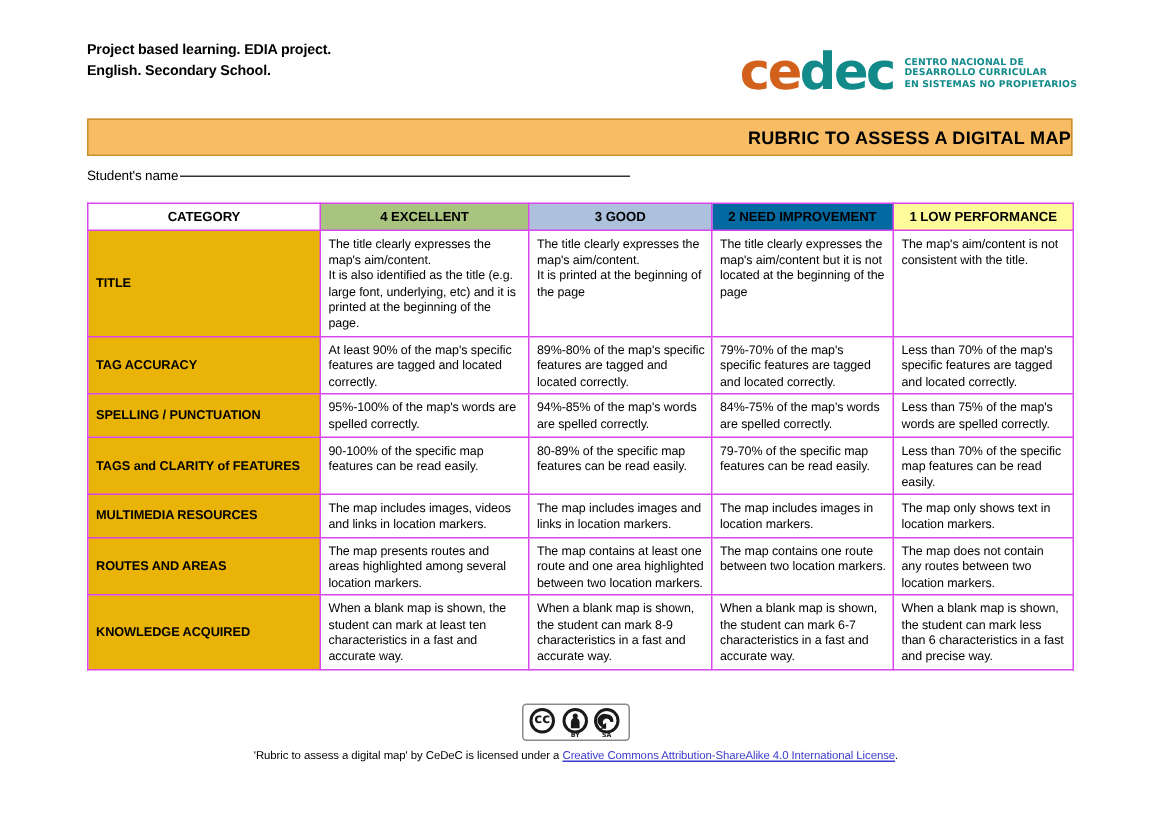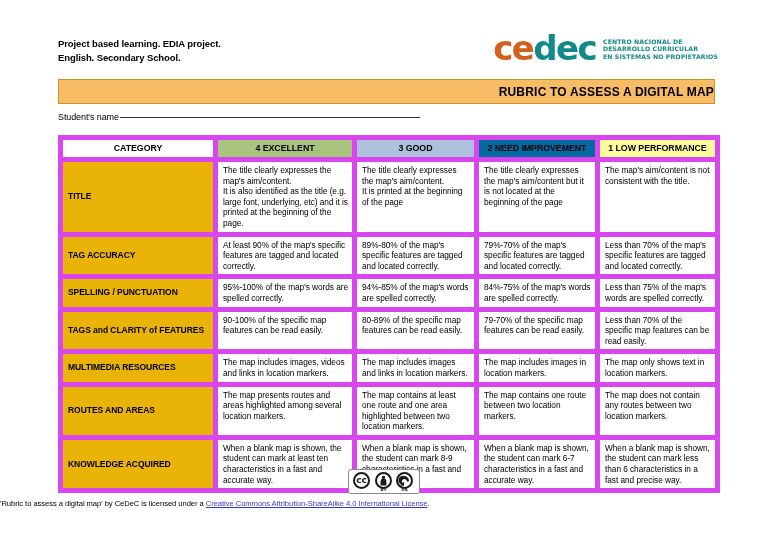--- a/index.html
+++ b/index.html
@@ -32,21 +32,20 @@
   }
   .header-text {
     position: absolute;
     left: 0;
     top: 0;
     font-size: 9.5px;
     font-weight: bold;
     line-height: 13.5px;
     letter-spacing: -0.1px;
     white-space: nowrap;
-    margin-top: 10px;
   }
   .logo {
     position: absolute;
     right: 0;
     top: 0;
     display: flex;
     align-items: center;
     height: 42px;
     margin-left: 12px;
   }
@@ -111,21 +110,21 @@
   
   .rubric {
     position: absolute;
     left: 58px;
     top: 135px;
     width: 657px;
     border-collapse: collapse;
     table-layout: fixed;
   }
   .rubric td, .rubric th {
-    border: 5px solid #d946ef;
+    border: 1px solid #d946ef;
     vertical-align: top;
     padding: 3px 4px 3px 5px;
     font-size: 8.3px;
     line-height: 10.6px;
     letter-spacing: -0.05px;
   }
   .rubric thead th {
     text-align: center;
     font-weight: bold;
     font-size: 8.8px;
@@ -201,21 +200,21 @@
     text-align: center;
   }
   .cc-l2 { left: 27px; }
   .cc-l3 { left: 48px; }
 
   .license {
     position: absolute;
     left: 0;
     top: 499px;
     width: 768px;
-    text-align: left;
+    text-align: center;
     font-size: 7.6px;
     letter-spacing: -0.05px;
     color: #000;
   }
   .license a {
     color: #3a3acc;
     text-decoration: underline;
   }
 </style>
 </head>

